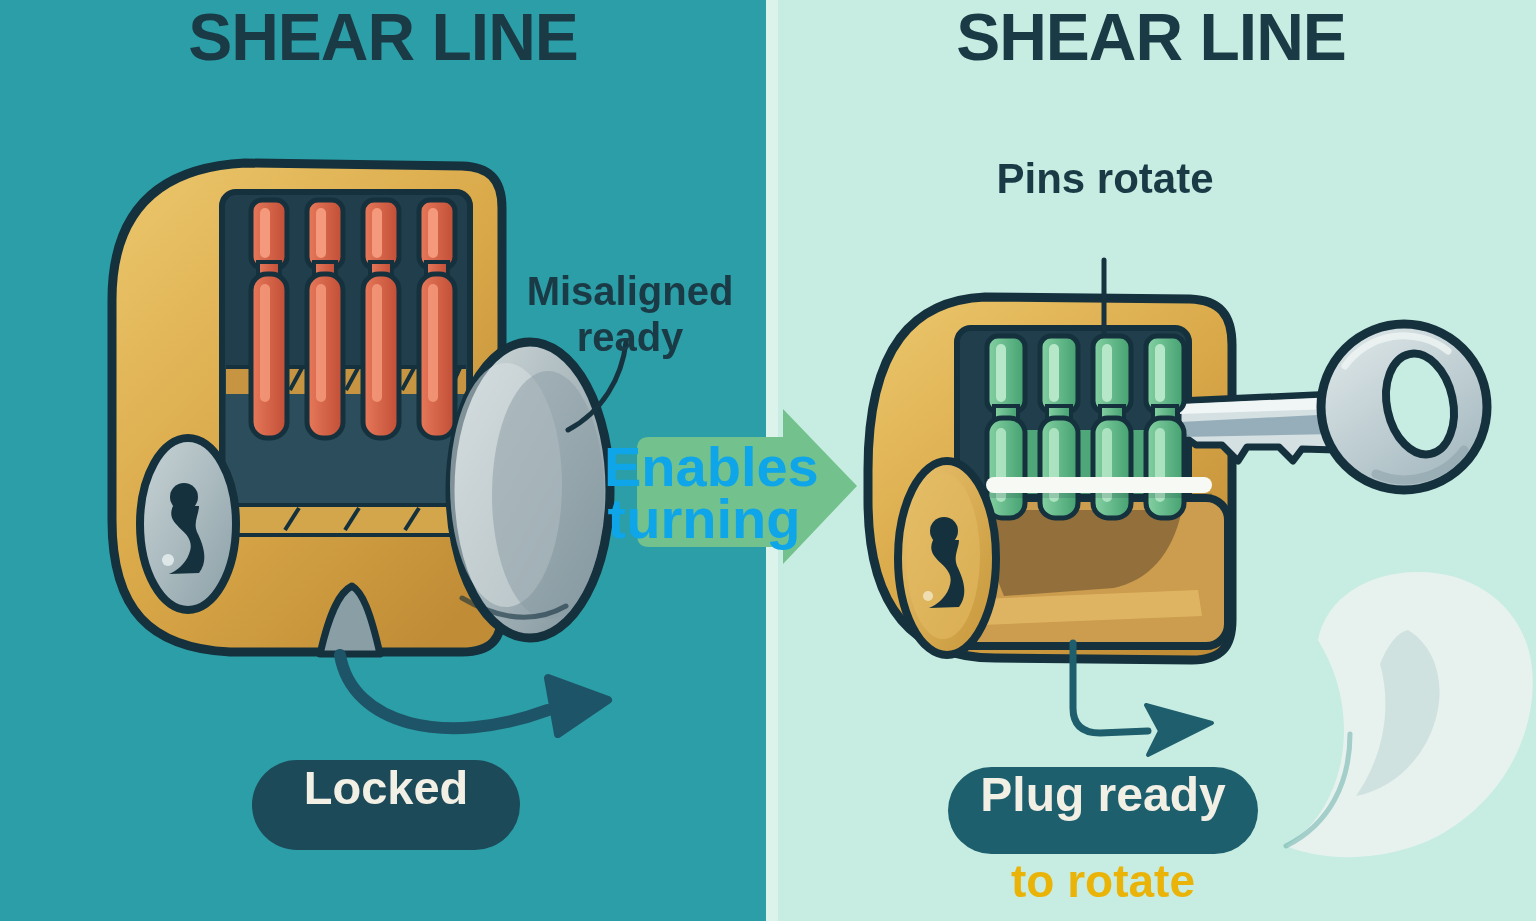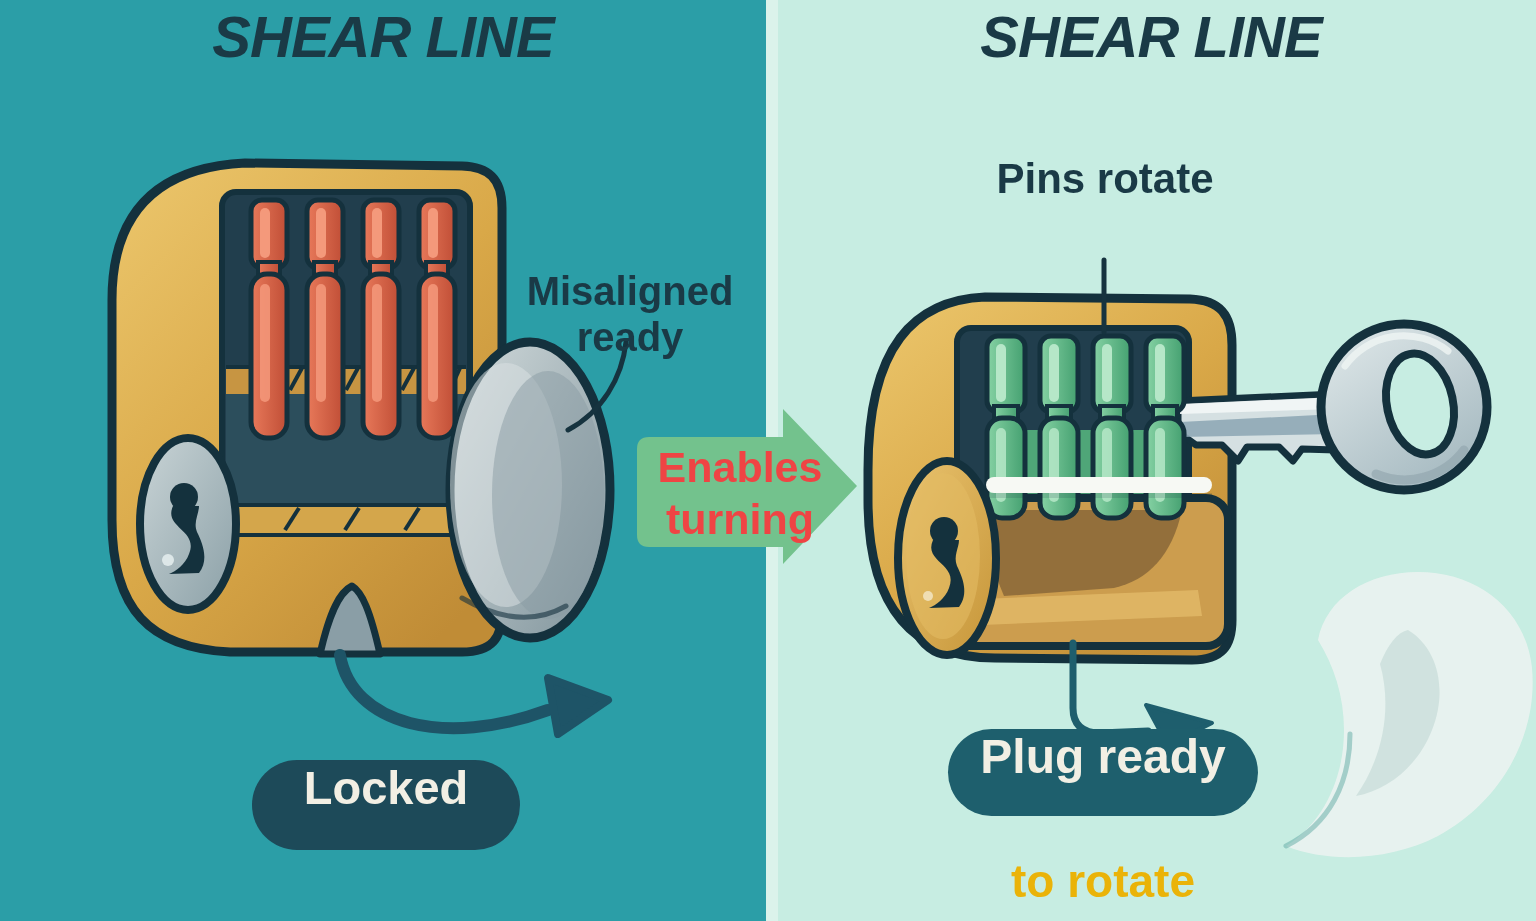--- a/index.html
+++ b/index.html
@@ -6,31 +6,31 @@
   .stage{
     position:relative;width:1536px;height:921px;overflow:hidden;
     font-family:"Liberation Sans",sans-serif;
     -webkit-user-select:none;user-select:none;
   }
   .bg-left{position:absolute;left:0;top:0;width:766px;height:921px;background:#2B9EA7;}
   .bg-right{position:absolute;left:766px;top:0;width:770px;height:921px;background:#C7EDE2;}
   .divider-strip{position:absolute;left:766px;top:0;width:12px;height:921px;background:#DBF3EB;}
   .art{position:absolute;left:0;top:0;width:1536px;height:921px;}
   .txt{position:absolute;color:#1A3A46;font-weight:700;text-align:center;}
-  .title{font-size:58px;letter-spacing:-1px;line-height:74px;font-style:italic;}
+  .title{font-size:66px;letter-spacing:-1px;line-height:74px;}
   .title-left{left:0;top:18;width:766px;}
   .title-right{left:766px;top:16;width:770px;}
   .caption-left{left:495px;top:230px;width:270px;font-size:40px;line-height:46px;margin-top:38px;}
   .caption-right{left:950px;top:153px;width:310px;font-size:42px;line-height:52px;}
-  .arrow-label{left:640px;top:441px;width:200px;font-size:43px;line-height:52px;color:#ef4444;}
+  .arrow-label{left:604px;top:441px;width:200px;font-size:56px;line-height:52px;color:#0ea5e9;}
   .badge{position:absolute;display:flex;align-items:flex-start;justify-content:center;
          font-weight:700;color:#F2EFE4;}
   .badge-locked{left:252px;top:760px;width:268px;height:90px;border-radius:45px;
                 background:#1D4A59;font-size:47px;}
-  .badge-plug{left:948px;top:729px;width:310px;height:87px;border-radius:44px;
+  .badge-plug{left:948px;top:767px;width:310px;height:87px;border-radius:44px;
               background:#1E5F6D;font-size:48px;}
   .caption-rotate{left:948px;top:854px;width:310px;font-size:46px;color:#eab308;}
 </style>
 </head>
 <body>
 
 <div class="stage">
 
   <div class="bg-left"></div>
   <div class="bg-right"></div>

